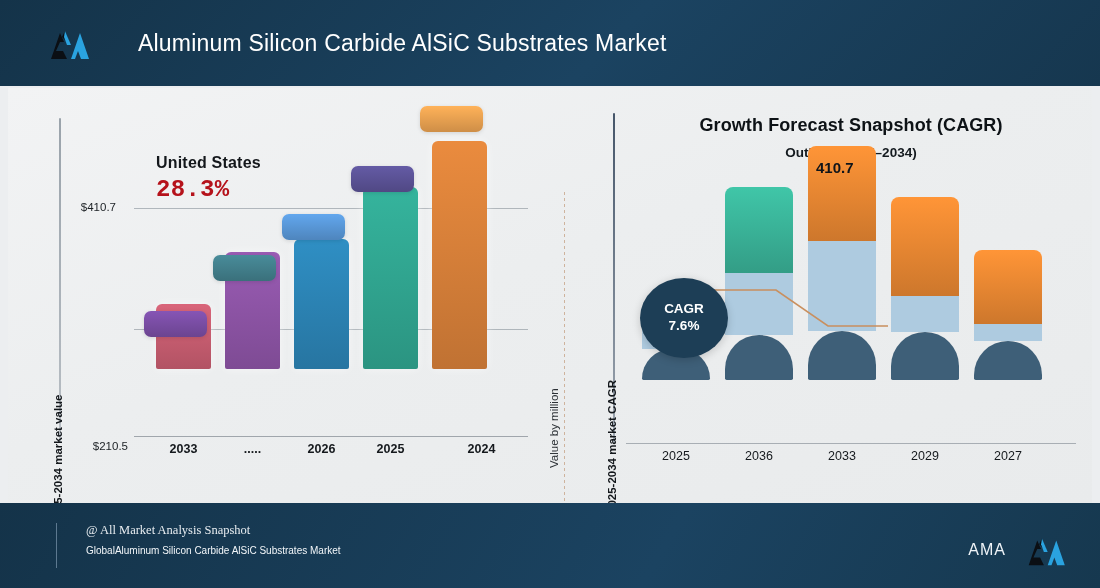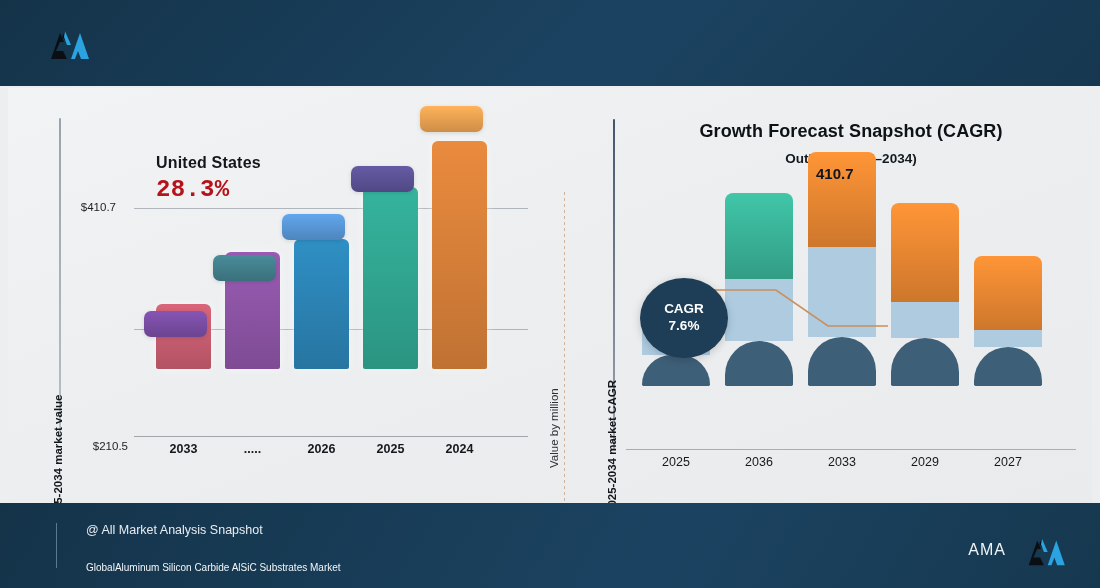--- a/index.html
+++ b/index.html
@@ -94,21 +94,21 @@
     border-radius: 7px;
     box-shadow: 0 1px 4px rgba(0,0,0,.12);
   }
   .xlab-l {
     position: absolute; top: 354px;
     text-align: center; font-size: 12.5px; font-weight: 700; color:#15191d;
   }
   .l-plot { position:absolute; left:0; top:0; width:556px; height:348px; }
 
   
-  .chart-r { position: absolute; left: 556px; top: 9px; width: 528px; height: 415px; }
+  .chart-r { position: absolute; left: 556px; top: 3px; width: 528px; height: 415px; }
   .axis-line-r {
     position: absolute; left: 49px; top: 22px; width: 2px; height: 330px;
     background: linear-gradient(to bottom,#46566a,#9fa8b2);
     border-radius: 1px;
   }
   .r-title {
     position:absolute; left: 52px; top: 24px; width: 470px;
     text-align:center; font-size: 18px; font-weight: 700; color:#0d1216; letter-spacing:.1px;
   }
   .r-sub {
@@ -147,40 +147,41 @@
   .footer {
     position:absolute; left:0; bottom:0; width:1100px; height:85px;
     background: linear-gradient(120deg,#143349 0%, #1b4361 60%, #16384f 100%);
     display:flex; align-items:center;
   }
   .foot-rule {
     position:absolute; left: 56px; top: 20px; width:1px; height:45px;
     background:#6f8ba1; opacity:.8;
   }
   .foot-text { position:absolute; left: 86px; top: 20px; }
-  .foot-line1 { color:#e8edf1; font-size: 12.5px; margin-bottom: 25px; }
+  .foot-line1 { color:#e8edf1; font-size: 12.5px; margin-bottom: 7px; font-family: Liberation Serif, serif; }
   .foot-line2 { color:#f2f6f9; font-size: 10px; }
   .foot-brand {
     position:absolute; right: 32px; top: 28px;
     display:flex; align-items:center; gap: 10px;
   }
   .foot-brand-text { color:#eef3f7; font-size: 16px; letter-spacing: 1px; }
 </style>
 </head>
 <body>
 
 <div class="poster">
 
   <div class="header">
     <svg class="logo-mark" viewBox="0 0 54 40">
       <path d="M13 36 L22 10 L26 19 L22 19 L18 28 L25 28 L29 36 Z" fill="#0b0f14"></path>
       <path d="M24 14 L27 8 L31 18 L28 18 Z" fill="#0b0f14"></path>
       <path d="M33 36 L42 10 L51 36 L43 36 L40 28 L37 36 Z" fill="#2aa3e0"></path>
       <path d="M27 8 L33 22 L29 22 L26 14 Z" fill="#2aa3e0"></path>
     </svg>
+    <div class="header-title">Aluminum Silicon Carbide AlSiC Substrates Market</div>
   </div>
 
   <div class="panel">
 
     <div class="chart-l">
       <div class="axis-line-l"></div>
 
       <div class="l-heading">
         <div class="l-country">United States</div>
         <div class="l-pct">28.3%</div>
@@ -202,21 +203,21 @@
           <div class="cap-l" style="left: 274px; top: 126px; width: 63px; height: 26px; background: linear-gradient(rgb(98, 167, 238), rgb(78, 133, 189));"></div>
           <div class="bar-l" style="left: 355px; width: 55px; height: 182.5px; bottom: 67px; background: linear-gradient(rgb(53, 180, 157), rgb(43, 148, 129));"></div>
           <div class="cap-l" style="left: 343px; top: 78px; width: 63px; height: 26px; background: linear-gradient(rgb(100, 91, 165), rgb(80, 72, 132));"></div>
           <div class="bar-l" style="left: 424px; width: 55px; height: 228px; bottom: 67px; background: linear-gradient(rgb(234, 139, 62), rgb(192, 114, 51));"></div>
           <div class="cap-l" style="left: 412px; top: 18px; width: 63px; height: 26px; background: linear-gradient(rgb(255, 178, 89), rgb(206, 142, 71));"></div>
         </div>
     <div class="xlab-l" style="left: 134px; width: 83px;">2033</div>
         <div class="xlab-l" style="left: 203px; width: 83px;">.....</div>
         <div class="xlab-l" style="left: 272px; width: 83px;">2026</div>
         <div class="xlab-l" style="left: 341px; width: 83px;">2025</div>
-        <div class="xlab-l" style="left: 410px; width: 83px;">2024</div>
+        <div class="xlab-l" style="left: 432px; width: 83px;">2024</div>
       </div>
 
     <div class="divider"></div>
 
     <div class="chart-r">
       <div class="axis-line-r"></div>
       <div class="r-title">Growth Forecast Snapshot (CAGR)</div>
       <div class="r-sub">Outlook (2025–2034)</div>
       <div class="baseline-r"></div>
       <div class="r-plot" id="right-plot">

